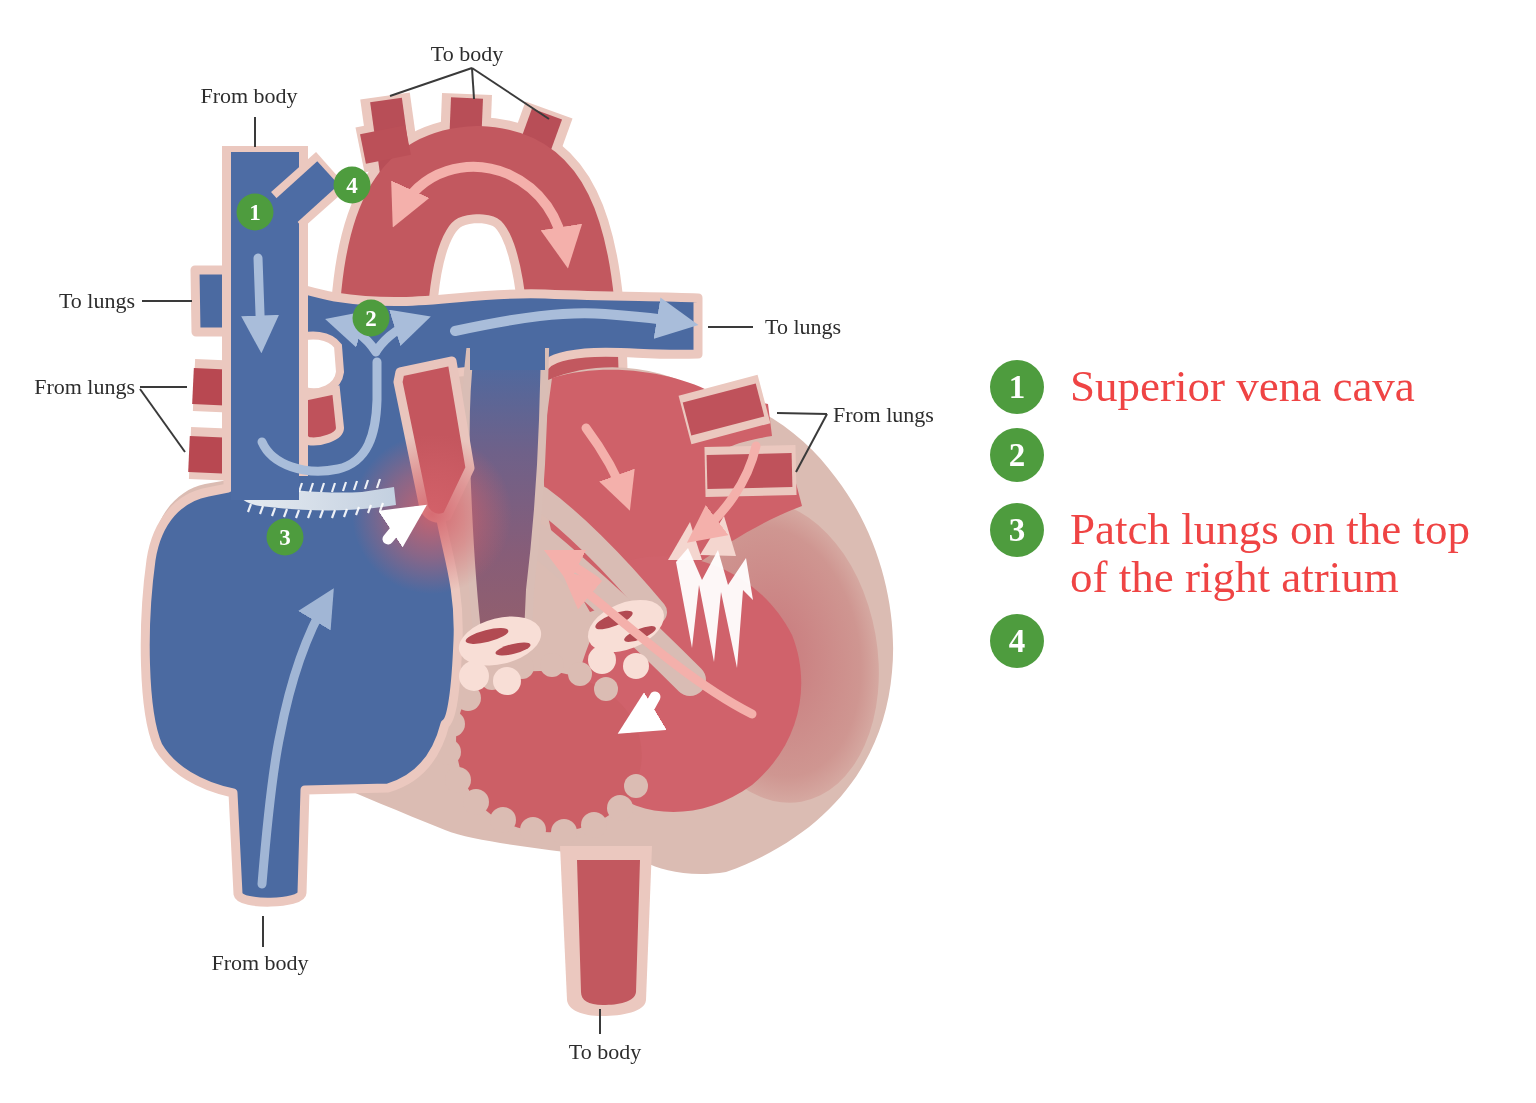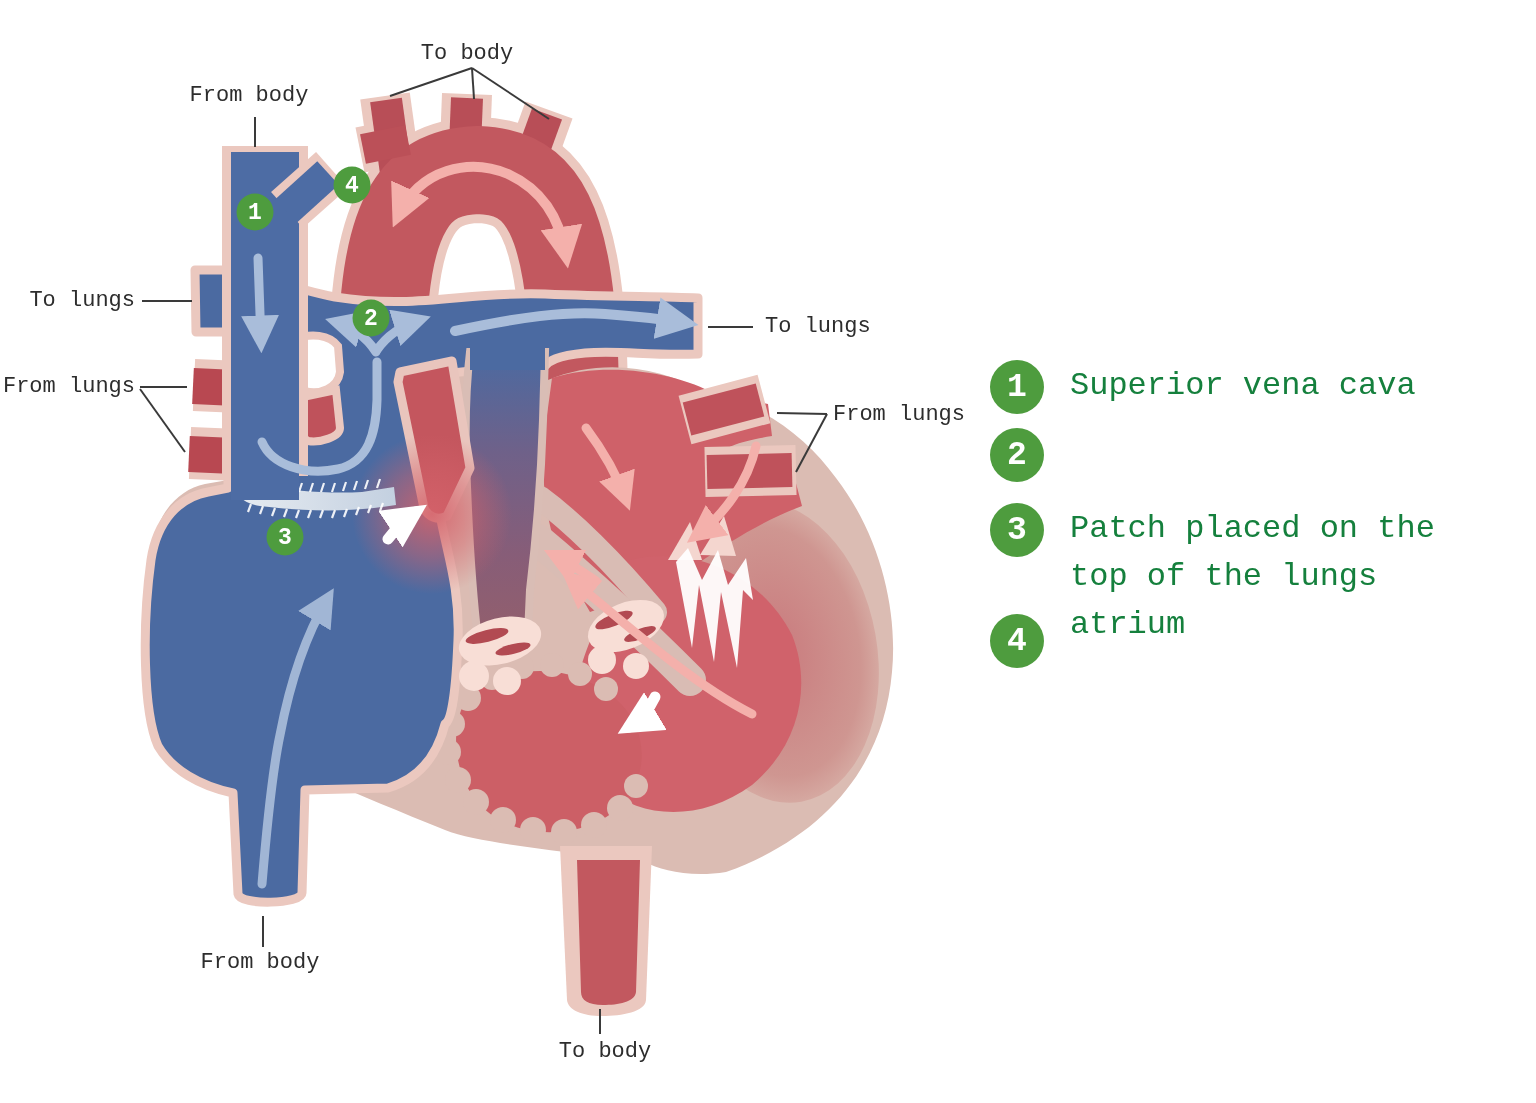--- a/index.html
+++ b/index.html
@@ -1,39 +1,39 @@
 <!DOCTYPE html>
 <html><head>
 <meta charset="utf-8">
 <style>
   html,body{margin:0;padding:0;background:#ffffff;}
   #stage{
     position:relative;width:1536px;height:1103px;background:#ffffff;overflow:hidden;
-    font-family:Liberation Mono, monospace;
+    font-family:Liberation Serif, serif;
   }
   #art{position:absolute;left:0;top:0;width:1536px;height:1103px;}
   .dlabel{
     position:absolute;font-size:22px;color:#2d2d2d;white-space:nowrap;line-height:1.1;
   }
   .center{transform:translateX(-50%);}
   .ralign{text-align:right;}
   .marker{
     position:absolute;width:37px;height:37px;border-radius:50%;
     background:#4e9c3e;color:#ffffff;font-weight:bold;font-size:23px;
     display:flex;align-items:center;justify-content:center;
     transform:translate(-50%,-50%);
   }
   .legend-item{position:absolute;display:flex;align-items:flex-start;}
   .legend-circle{
     width:54px;height:54px;border-radius:50%;background:#4e9c3e;color:#fff;
     font-weight:bold;font-size:33px;display:flex;align-items:center;justify-content:center;
     flex:0 0 54px;
   }
   .legend-text{
-    margin-left:26px;font-size:32px;color:#15803d;line-height:48px;max-width:420px;
+    margin-left:26px;font-size:45px;color:#ef4444;line-height:48px;max-width:420px;
     padding-top:2px;
   }
 </style>
 </head>
 <body>
 
 <div id="stage">
 
 <svg id="art" viewBox="0 0 1536 1103" xmlns="http://www.w3.org/2000/svg">
   <defs>
@@ -278,19 +278,19 @@
 
 <div class="legend-item" style="left:990px;top:360px;">
   <div class="legend-circle">1</div>
   <div class="legend-text">Superior vena cava</div>
 </div>
 <div class="legend-item" style="left:990px;top:428px;">
   <div class="legend-circle">2</div>
 </div>
 <div class="legend-item" style="left:990px;top:503px;">
   <div class="legend-circle">3</div>
-  <div class="legend-text">Patch placed on the top of the lungs atrium</div>
+  <div class="legend-text">Patch lungs on the top of the right atrium</div>
 </div>
 <div class="legend-item" style="left:990px;top:614px;">
   <div class="legend-circle">4</div>
 </div>
 
 </div>
 
 </body></html>

